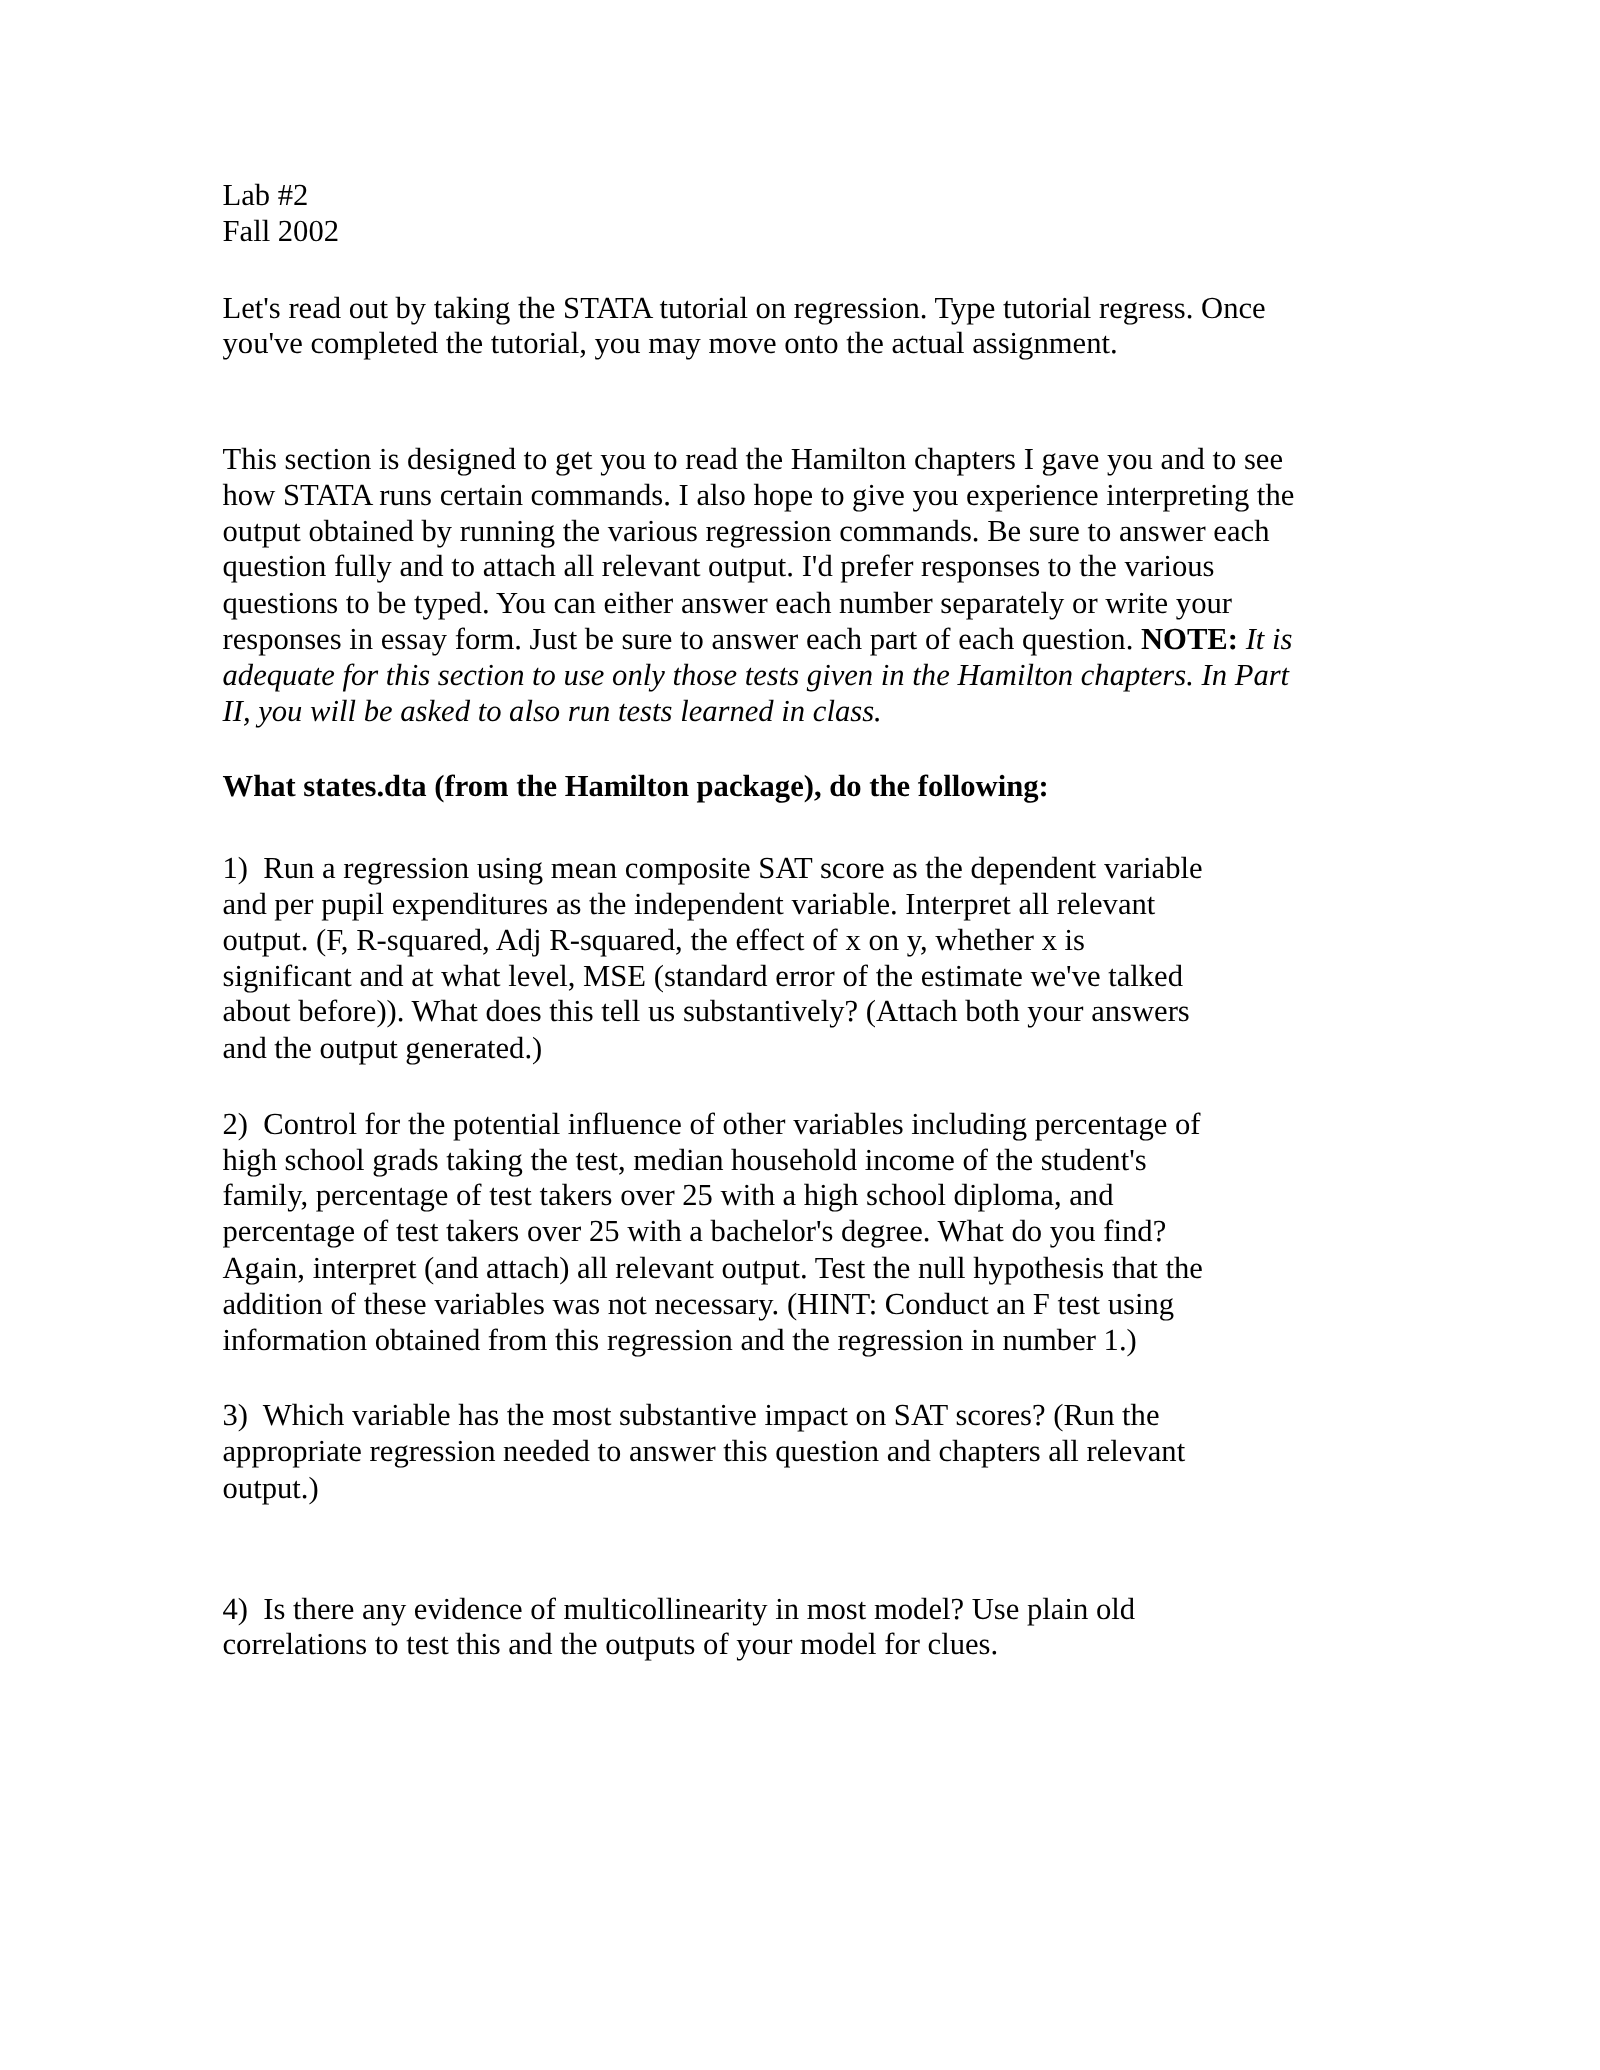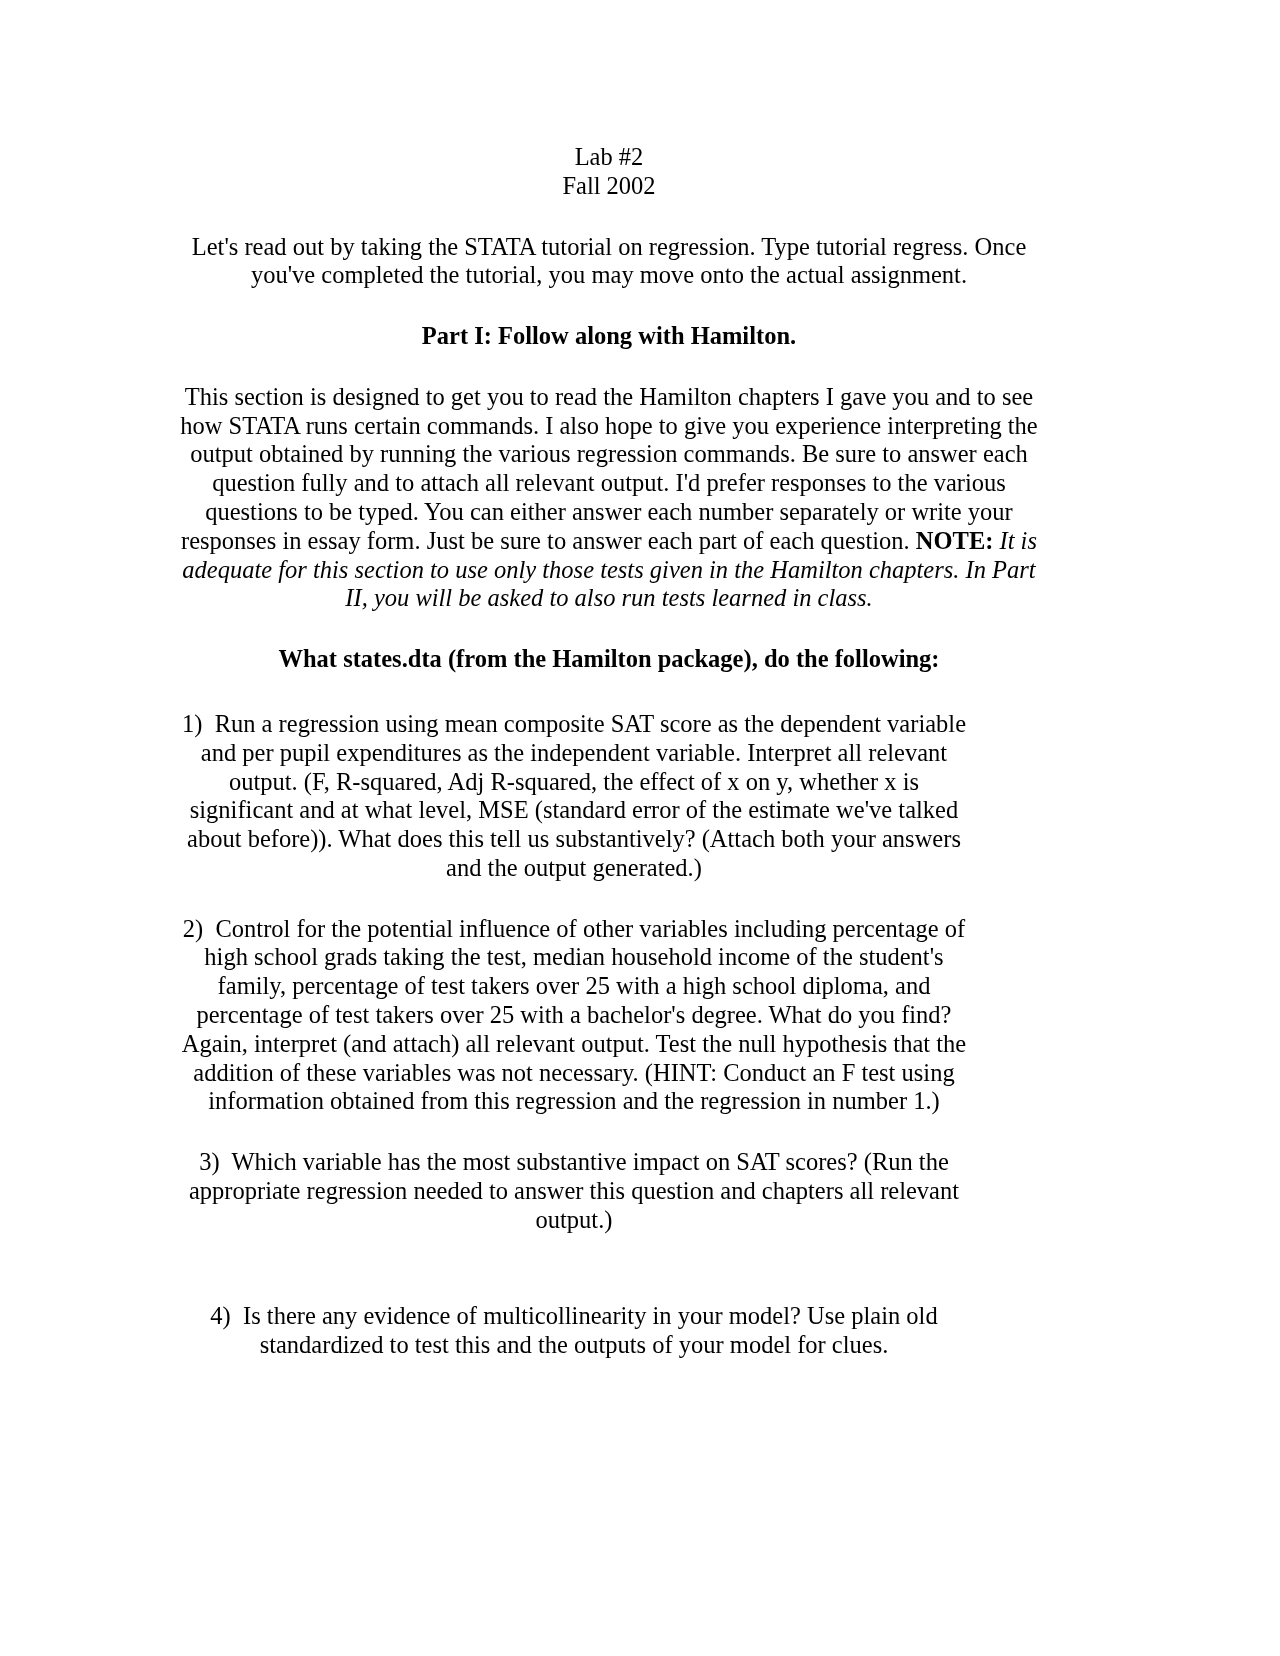--- a/index.html
+++ b/index.html
@@ -19,21 +19,21 @@
   }
   .content {
     position: absolute;
     left: 178px;
     top: 143px;
     width: 862px;
   }
   .block {
     font-size: 24.5px;
     line-height: 1.175;
-    text-align: center;
+    text-align: left;
   }
   .heading-lines .line {
     display: block;
   }
   .gap-md { height: 32px; }
   .gap-lg { height: 36px; }
   .bold {
     font-weight: bold;
   }
   .ital {
@@ -57,21 +57,20 @@
       <span class="line">Lab #2</span>
       <span class="line">Fall 2002</span>
     </div>
 
     <div class="gap-md"></div>
 
     <p class="block para">Let's read out by taking the STATA tutorial on regression.  Type tutorial regress.  Once you've completed the tutorial, you may move onto the actual assignment.</p>
 
     <div class="gap-md"></div>
 
-    <p class="block para bold">Part I:  Follow along with Hamilton.</p>
 
     <div class="gap-md"></div>
 
     <p class="block para"><span>This section is designed to get you to read the Hamilton chapters I gave you and to see how STATA runs certain commands.  I also hope to give you experience interpreting the output obtained by running the various regression commands.  Be sure to answer each question fully and to attach all relevant output.  I'd prefer responses to the various questions to be typed.  You can either answer each number separately or write your responses in essay form.  Just be sure to answer each part of each question.  </span><span class="bold">NOTE:</span><span class="ital"> It is adequate for this section to use only those tests given in the Hamilton chapters.  In Part II, you will be asked to also run tests learned in class.</span></p>
 
     <div class="gap-md"></div>
 
     <p class="block para bold">What states.dta (from the Hamilton package), do the following:</p>
 
     <div class="gap-lg"></div>
@@ -84,16 +83,16 @@
 
     <div class="gap-md"></div>
 
     <p class="block para indented"><span>3)</span>&nbsp; <span>Which variable has the most substantive impact on SAT scores?  (Run the appropriate regression needed to answer this question and chapters all relevant output.)</span></p>
 
     <div class="gap-md"></div>
 
 
     <div class="gap-lg"></div>
 
-    <p class="block para indented"><span>4)</span>&nbsp; <span>Is there any evidence of multicollinearity in your model?  Use plain old standardized to test this and the outputs of your model for clues.</span></p>
+    <p class="block para indented"><span>4)</span>&nbsp; <span>Is there any evidence of multicollinearity in most model?  Use plain old correlations to test this and the outputs of your model for clues.</span></p>
 
   </div>
 </div>
 
 </body></html>

